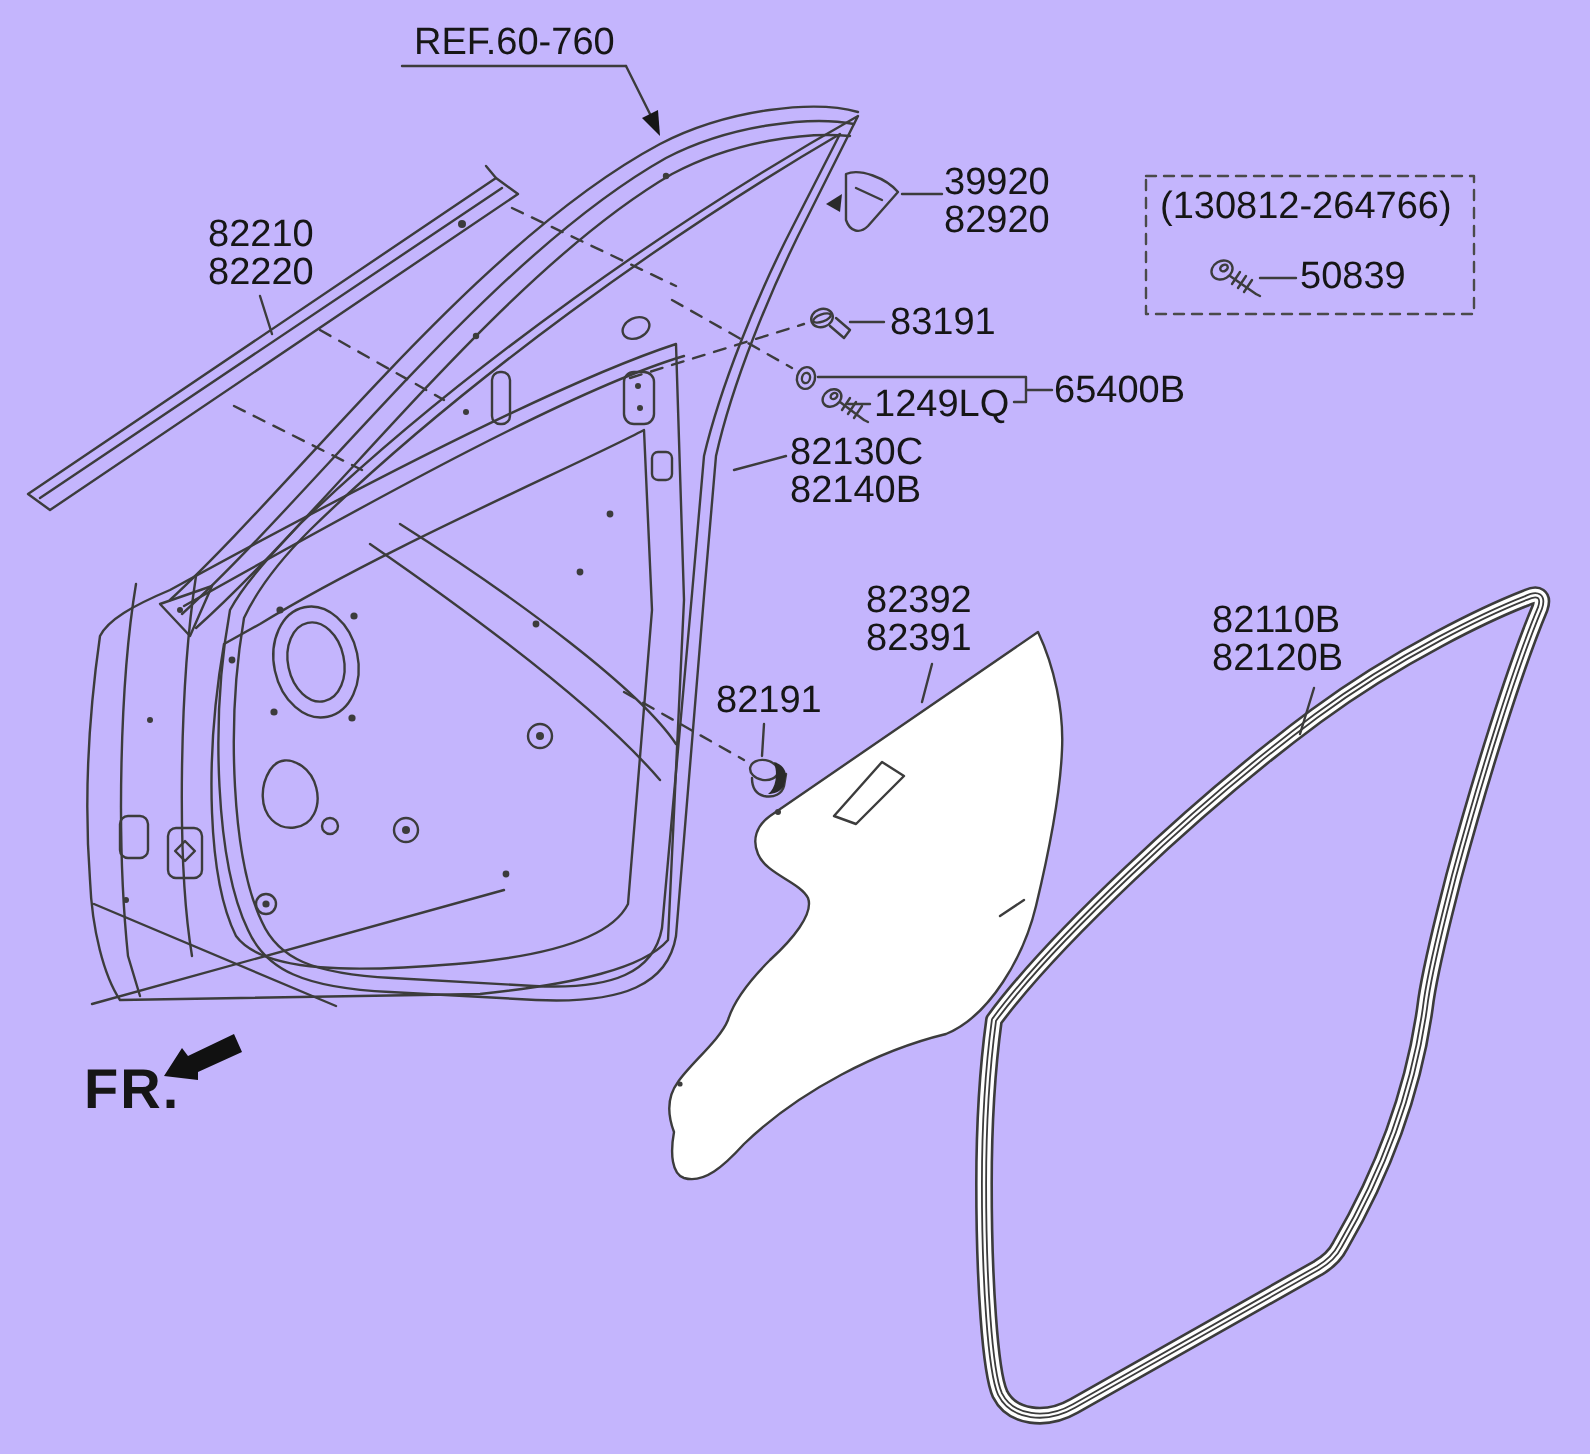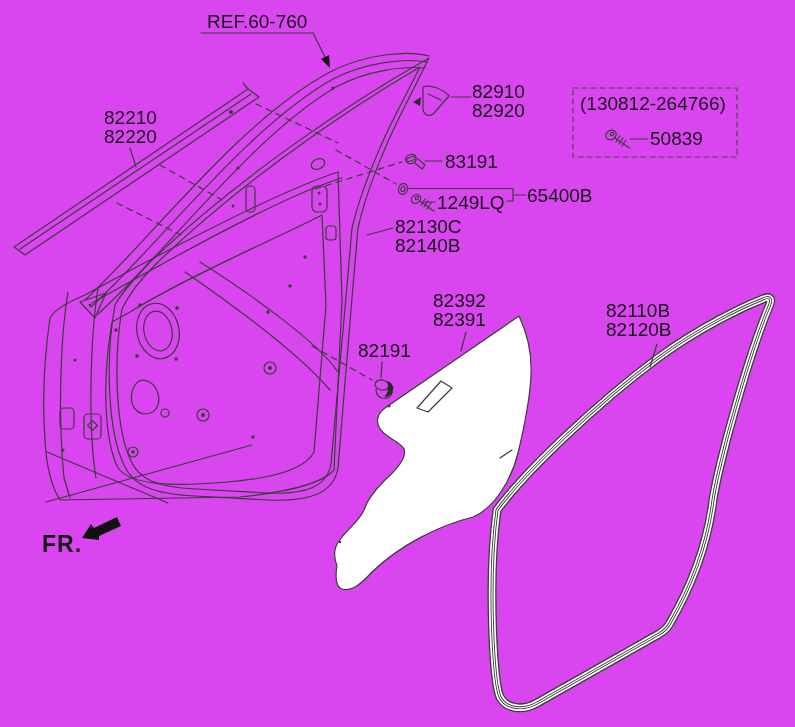--- a/index.html
+++ b/index.html
@@ -1,27 +1,27 @@
 <!DOCTYPE html>
 <html><head>
 <meta charset="utf-8">
 <style>
   html,body{margin:0;padding:0;background:#ffffff;}
   .stage{
-    position:relative;width:795px;height:727px;background:#d946ef;
+    position:relative;width:795px;height:727px;background:#c4b5fd;
     overflow:hidden;font-family:"Liberation Sans",sans-serif;
   }
   .stage svg{position:absolute;left:0;top:0;}
   .lbl{
     position:absolute;
     font:19px/19px "Liberation Sans",sans-serif;
     color:#161616;white-space:nowrap;
   }
   .lbl.two span{display:block;}
-  .lbl.fr{font-weight:bold;font-size:23px;line-height:27px;letter-spacing:1px;}
+  .lbl.fr{font-weight:bold;font-size:28px;line-height:27px;letter-spacing:1px;}
 </style>
 </head>
 <body>
 
 <div class="stage">
 
   <svg width="795" height="727" viewBox="0 0 795 727" fill="none" stroke="#3c3c3c" stroke-width="1.2" stroke-linecap="round" stroke-linejoin="round">
 
     <g>
       <path d="M14,247 L248,89 L259,97 L25,255 Z"></path>
@@ -207,21 +207,21 @@
   </svg>
 
   <div class="lbl" style="left:207px;top:12px">REF.60-760</div>
 
   <div class="lbl two" style="left:104px;top:108px">
     <span>82210</span>
     <span>82220</span>
   </div>
 
   <div class="lbl two" style="left:472px;top:82px">
-    <span>82910</span>
+    <span>39920</span>
     <span>82920</span>
   </div>
 
   <div class="lbl" style="left:580px;top:94px">(130812-264766)</div>
 
   <div class="lbl" style="left:650px;top:129px">50839</div>
 
   <div class="lbl" style="left:445px;top:152px">83191</div>
 
   <div class="lbl" style="left:437px;top:193px">1249LQ</div>

